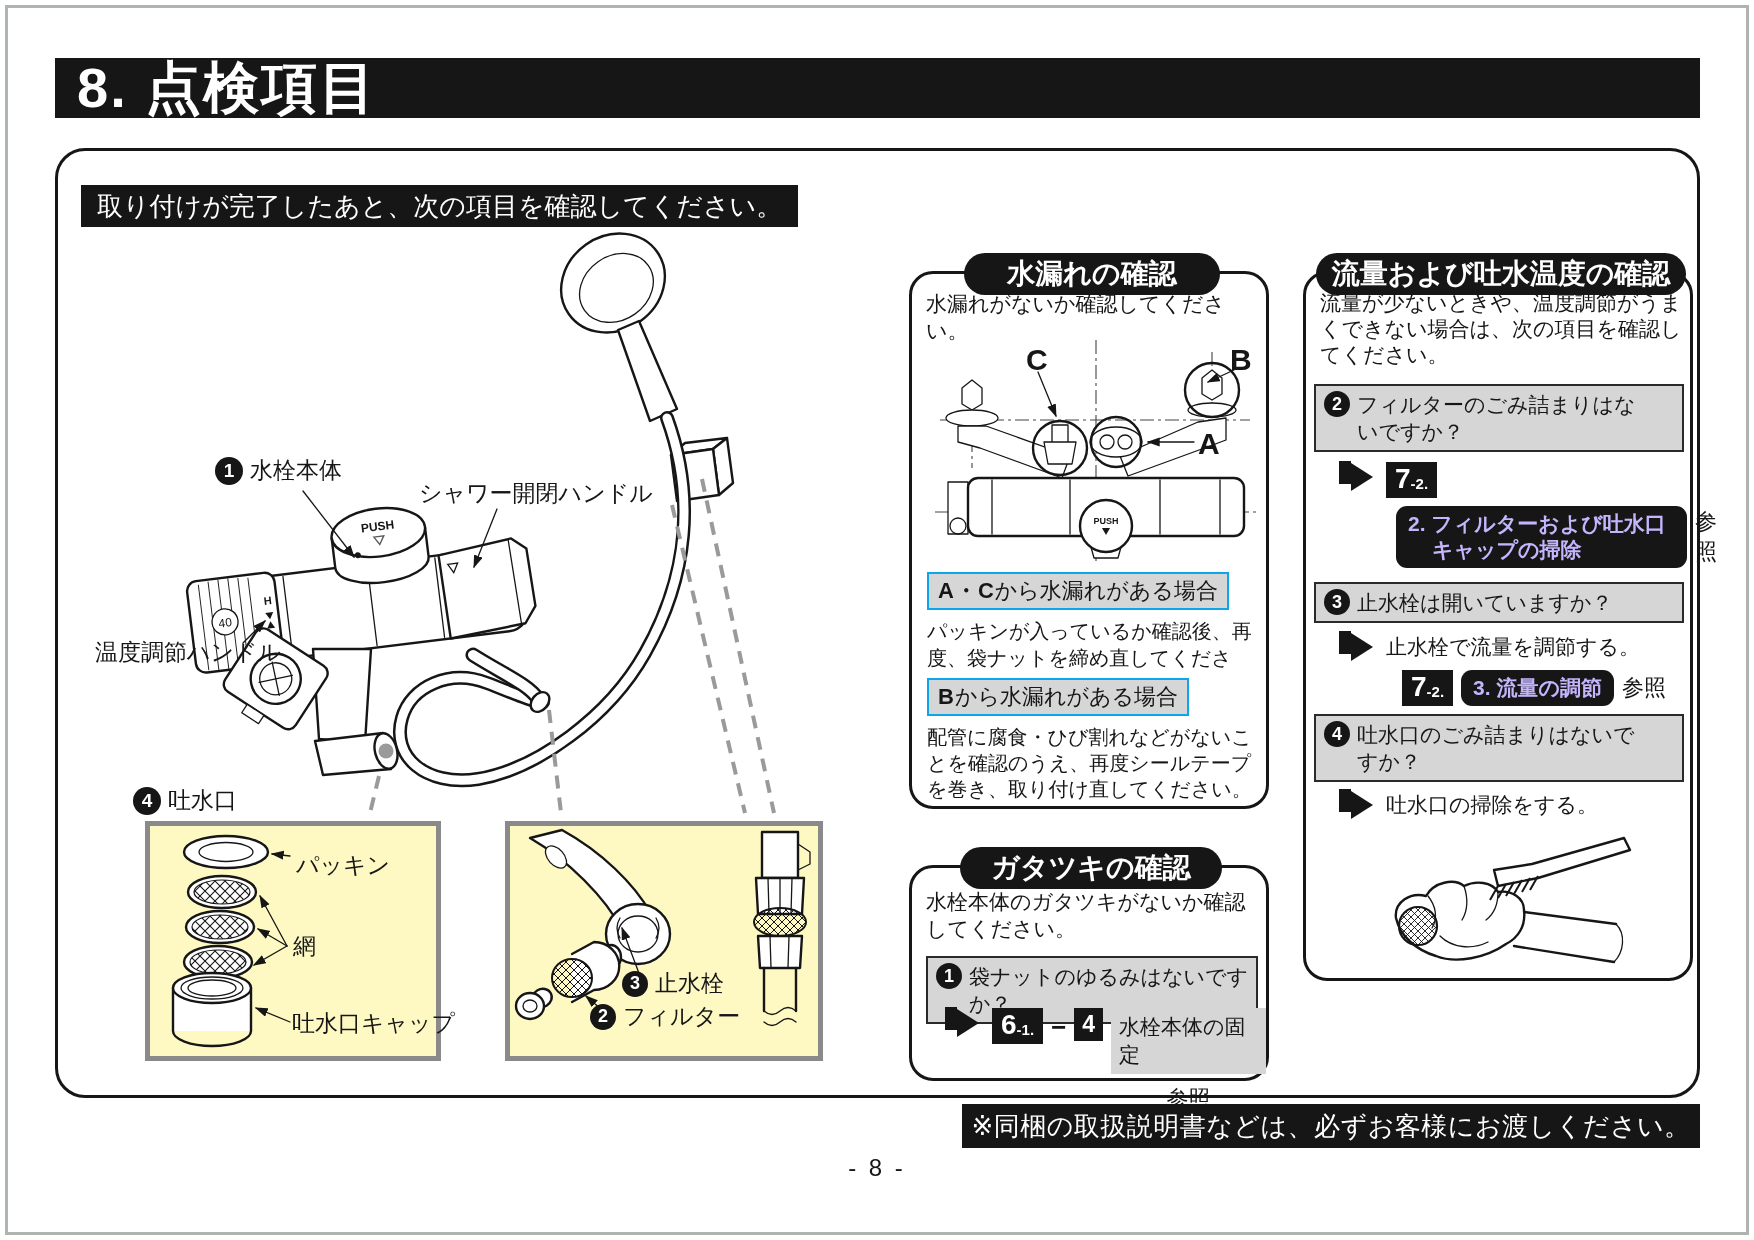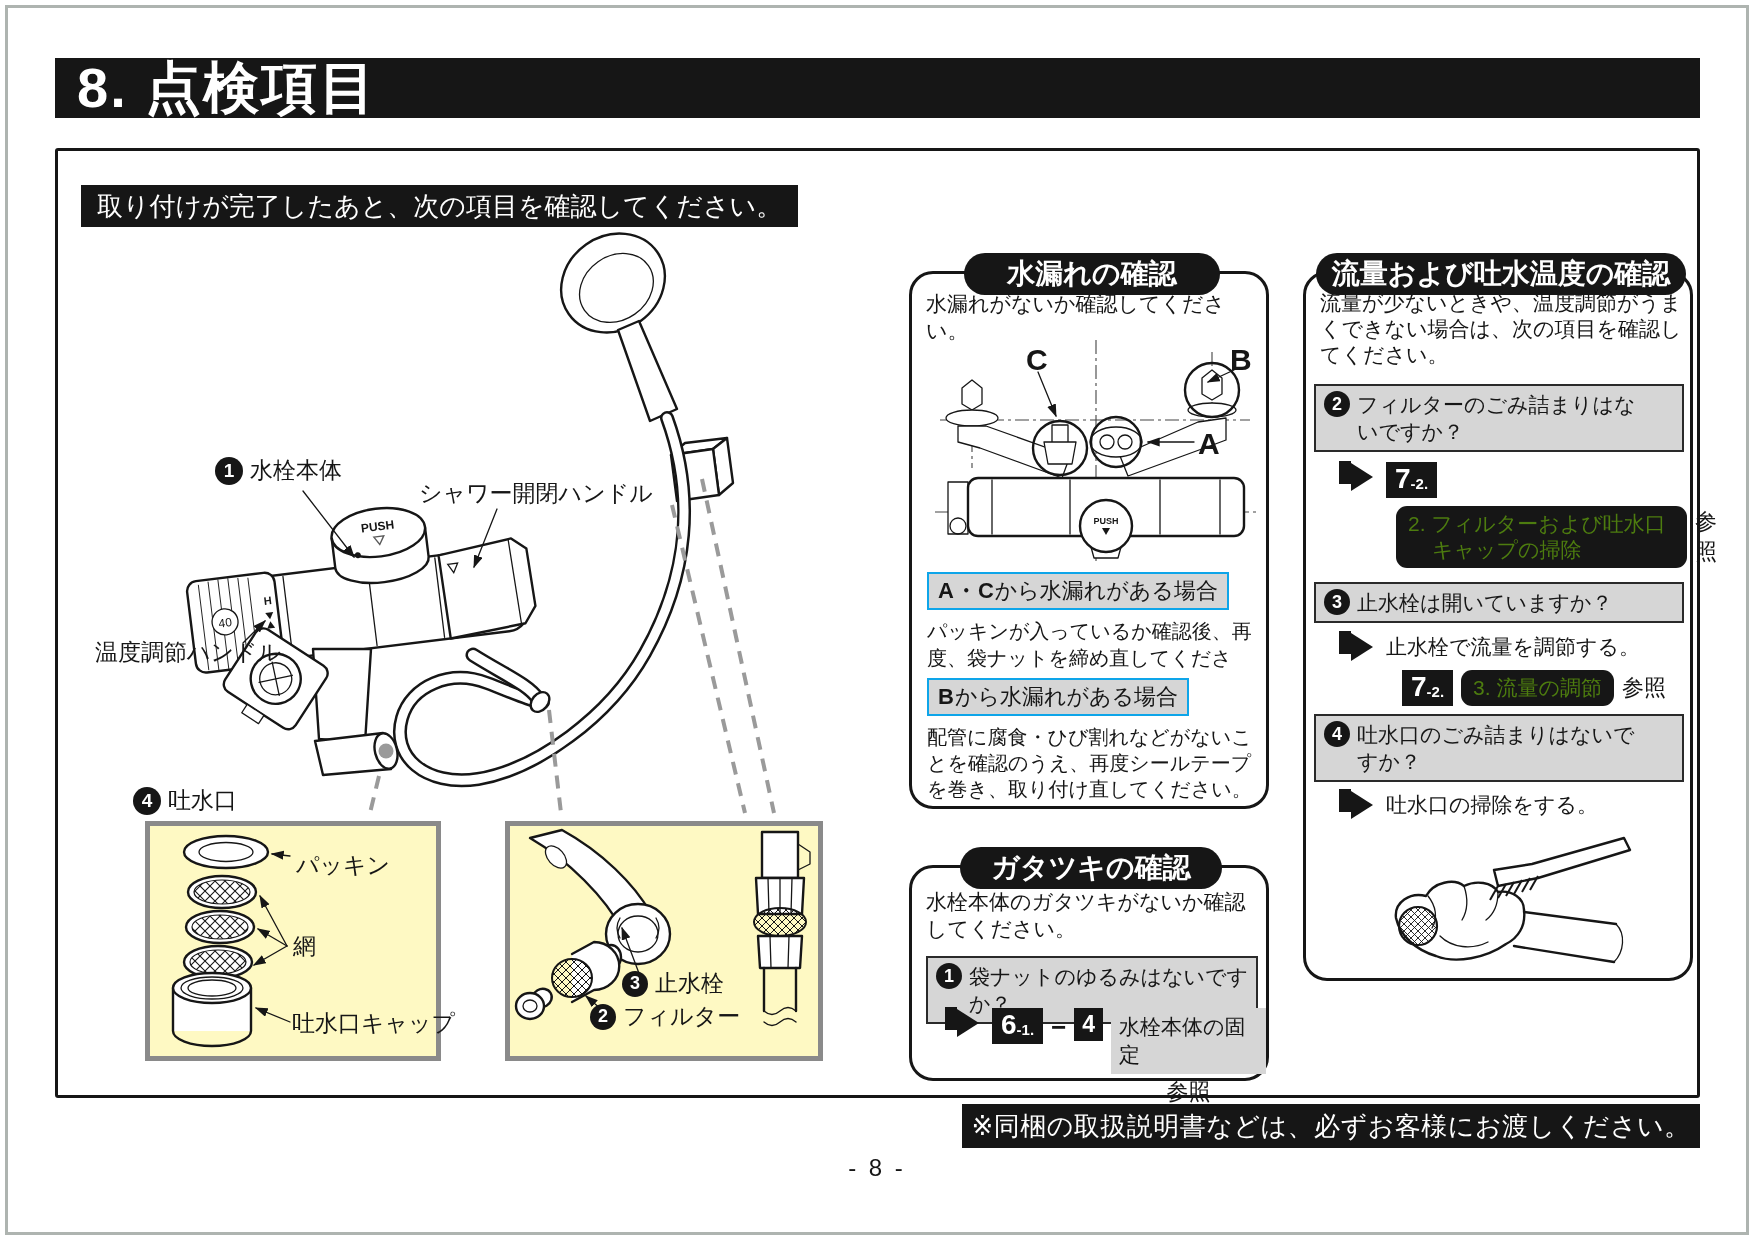--- a/index.html
+++ b/index.html
@@ -13,21 +13,21 @@
   
   .titlebar {
     position:absolute; left:55px; top:58px; width:1645px; height:60px;
     background:#161616; color:#fff; font-size:56px; font-weight:bold;
     line-height:60px; padding-left:22px; box-sizing:border-box; letter-spacing:2px;
   }
 
   
   .bigbox {
     position:absolute; left:55px; top:148px; width:1645px; height:950px;
-    border:3px solid #161616; border-radius:3px; box-sizing:border-box; background:#fff;
+    border:3px solid #161616; border-radius:30px; box-sizing:border-box; background:#fff;
   }
 
   .instructionbar {
     position:absolute; left:23px; top:34px; height:42px; background:#161616;
     color:#fff; font-size:26px; line-height:42px; padding:0 16px; white-space:nowrap;
   }
 
   
   .abs { position:absolute; }
 
@@ -77,22 +77,22 @@
     background:#161616; color:#fff; display:inline-flex; align-items:flex-end;
     padding:4px 9px 6px 9px; font-weight:bold; flex:none;
   }
   .sectag .big { font-size:28px; line-height:26px; }
   .sectag .small { font-size:15px; line-height:16px; }
   .subtag { background:#161616; color:#fff; font-size:23px; font-weight:bold; padding:3px 8px; flex:none; }
   .dashsep { font-size:26px; font-weight:bold; line-height:38px; }
   .grayref { background:#d6d6d6; font-size:21px; padding:5px 8px; }
   .refsuffix { font-size:22px; }
   .refpill {
-    background:#161616; color:#4d7c0f; border-radius:11px; padding:5px 12px;
-    font-size:21px; line-height:26px; flex:none;
+    background:#161616; color:#c4b5fd; border-radius:11px; padding:5px 12px;
+    font-size:21px; line-height:26px; flex:none;font-weight:bold;
   }
   .refpill.two { width:243px; padding-left:36px; text-indent:-24px; box-sizing:content-box; }
   .rowflex { position:absolute; display:flex; align-items:flex-start; gap:8px; }
   .rowflex .acttxt { font-size:21px; line-height:27px; padding-top:1px; }
 
   
   .footerbar {
     position:absolute; left:962px; top:1104px; width:738px; height:44px;
     background:#161616; color:#fff; font-size:26px; line-height:44px; text-align:center;
     letter-spacing:0.5px;
@@ -403,21 +403,21 @@
         <span class="qtxt">袋ナットのゆるみはないですか？</span>
       </div>
       <div class="rowflex" style="left:30px; top:140px;">
         <div class="barw"></div>
         <span class="sectag">
           <span class="big">6</span>
             <span class="small">-1.</span>
         </span>
         <span class="dashsep">−</span>
         <span class="subtag">4</span>
-        <span style="display:flex; flex-direction:column; align-items:center; gap:3px;">
+        <span style="display:flex; flex-direction:column; align-items:center; gap:10px;">
           <span class="grayref">水栓本体の固定</span>
           <span class="refsuffix">参照</span>
         </span>
       </div>
     </section>
 
     <section class="roundbox" style="left:1245px; top:120px; width:390px; height:710px;">
       <div class="lozenge" style="left:10px; top:-21px; width:370px;">
         <span>流量および吐水温度の確認</span>
       </div>

